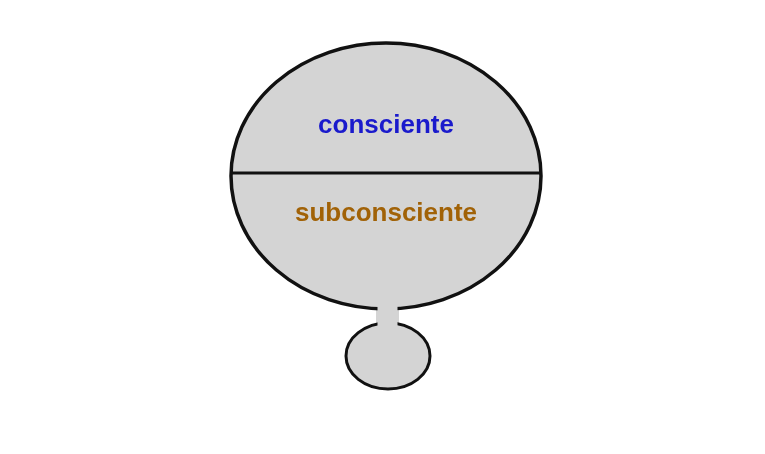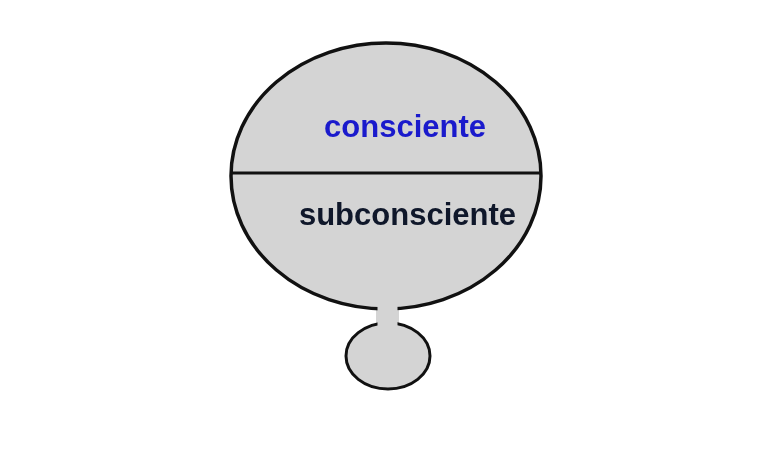--- a/index.html
+++ b/index.html
@@ -1,29 +1,29 @@
 <!DOCTYPE html>
 <html><head>
 <meta charset="utf-8">
 <style>
   html, body { margin:0; padding:0; background:#ffffff; }
   body { width:765px; height:454px; position:relative; overflow:hidden; }
   svg { position:absolute; left:0; top:0; }
-  .lbl { position:absolute; font-family:"Liberation Sans", sans-serif; font-weight:bold; font-size:31px; text-align:right; white-space:nowrap; }
+  .lbl { position:absolute; font-family:"Liberation Sans", sans-serif; font-weight:bold; font-size:26px; text-align:center; white-space:nowrap; }
 </style>
 </head>
 <body>
 
 <svg width="765" height="454" viewBox="0 0 765 454">
 
   <rect x="376" y="300" width="23" height="36" fill="#d4d4d4"></rect>
 
   <ellipse cx="388" cy="356" rx="42" ry="33" fill="#d4d4d4" stroke="#111" stroke-width="3"></ellipse>
 
   <ellipse cx="386" cy="176" rx="155" ry="133" fill="#d4d4d4" stroke="#111" stroke-width="3.5"></ellipse>
 
   <rect x="377.5" y="300" width="20" height="40" fill="#d4d4d4"></rect>
 
   <line x1="232" y1="173" x2="540" y2="173" stroke="#111" stroke-width="3"></line>
 </svg>
 
 <div class="lbl" style="left:286px; top:109px; width:200px; color:#1a1acc;">consciente</div>
-<div class="lbl" style="left:256px; top:197px; width:260px; color:#0f172a;">subconsciente</div>
+<div class="lbl" style="left:256px; top:197px; width:260px; color:#a16207;">subconsciente</div>
 
 </body></html>

